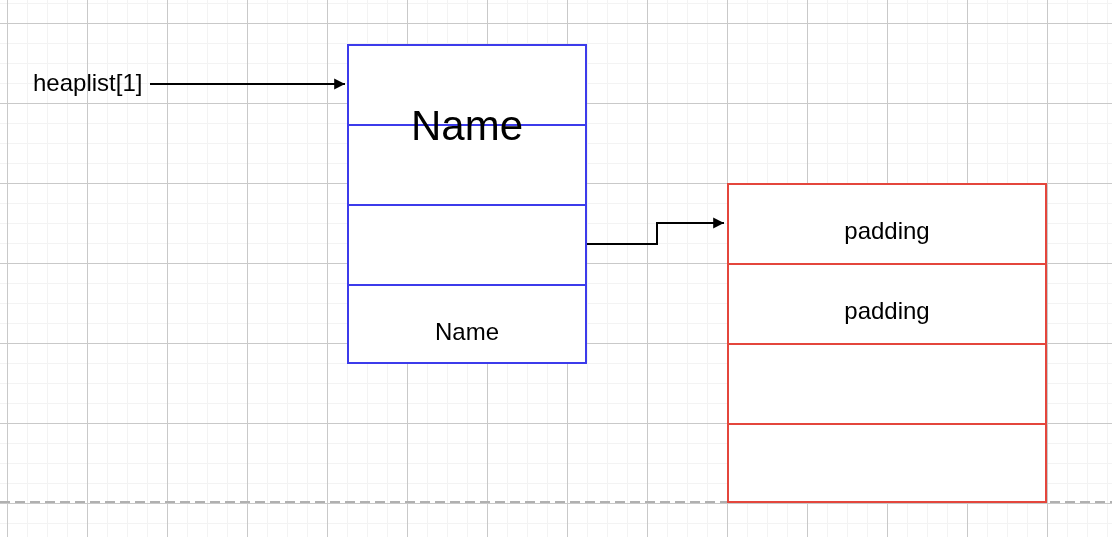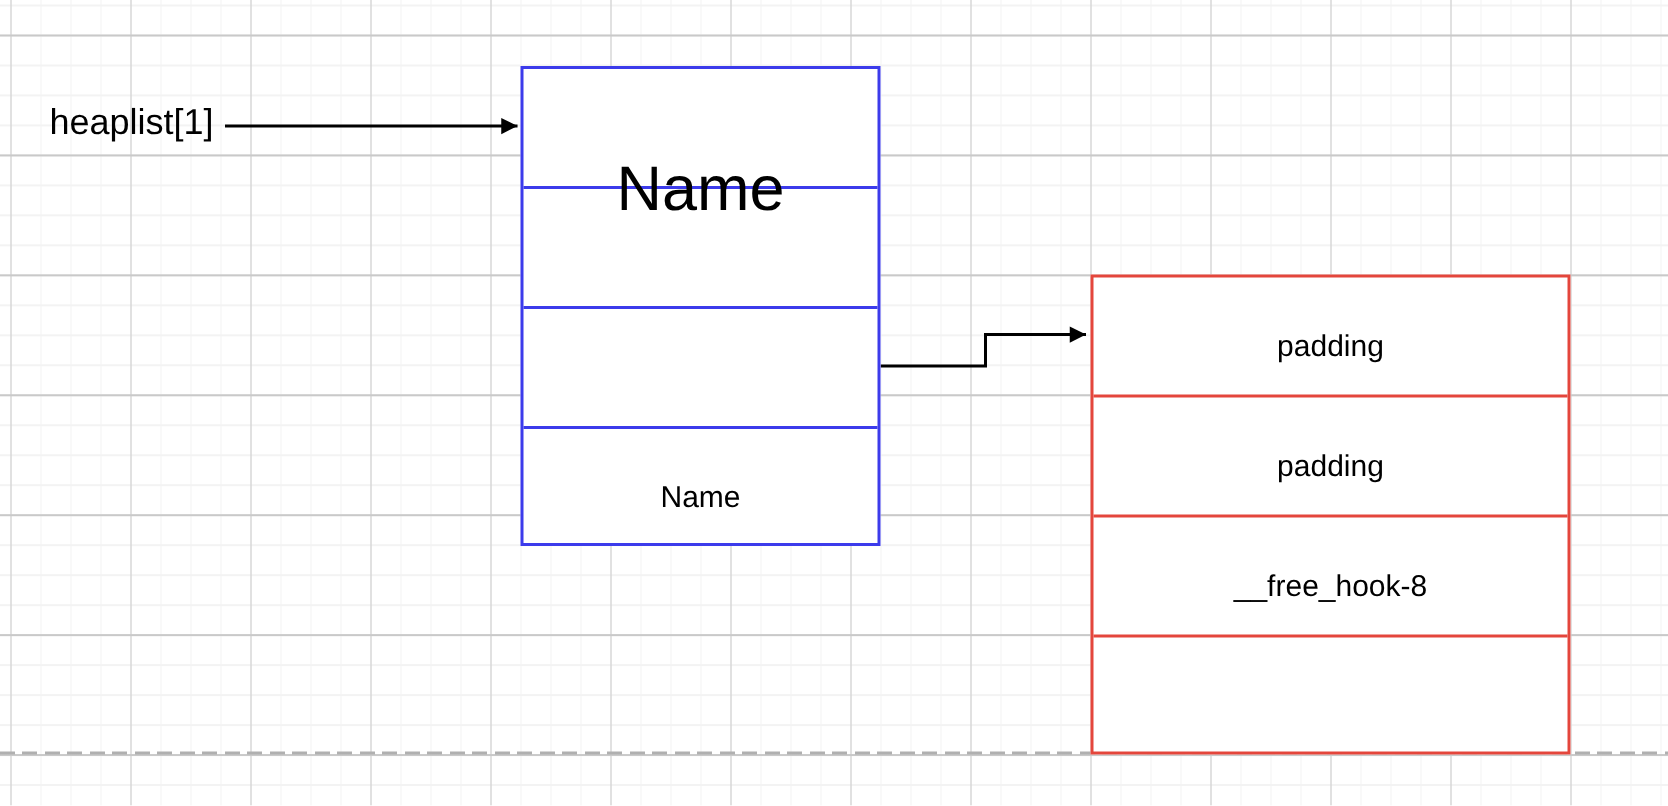--- a/index.html
+++ b/index.html
@@ -27,21 +27,21 @@
   
   .chunk{box-sizing:border-box;background:#ffffff;}
   #blue-chunk{left:347px;top:44px;width:240px;height:320px;border:2px solid #3c3beb;}
   #red-chunk{left:727px;top:183px;width:320px;height:320px;border:2px solid #e4463c;}
   .hline{position:absolute;left:0;right:0;height:2px;}
   #blue-chunk .hline{background:#3c3beb;}
   #red-chunk  .hline{background:#e4463c;}
   .cell{
     position:absolute;left:0;right:0;height:92px;
     display:flex;align-items:center;justify-content:center;
-    font-size:20px;line-height:1;white-space:pre;
+    font-size:24px;line-height:1;white-space:pre;
   }
   #blue-name-overlay{
     position:absolute;left:0;right:0;top:0;height:160px;
     display:flex;align-items:center;justify-content:center;
     font-size:42px;line-height:1;
   }
   #pointer-label{
     left:33px;top:83px;transform:translateY(-52%);
     font-size:24px;line-height:1;white-space:pre;
   }
@@ -76,16 +76,15 @@
     <div class="cell" style="top:240px">Name</div>
     <div id="blue-name-overlay">Name</div>
   </div>
 
   <div id="red-chunk" class="abs chunk">
     <div class="hline" style="top:78px"></div>
     <div class="hline" style="top:158px"></div>
     <div class="hline" style="top:238px"></div>
     <div class="cell" style="top:0">padding</div>
     <div class="cell" style="top:80px">padding</div>
-    <div class="cell" style="top:160px">__free_hook-8</div>
   </div>
 
 </div>
 
 </body></html>

